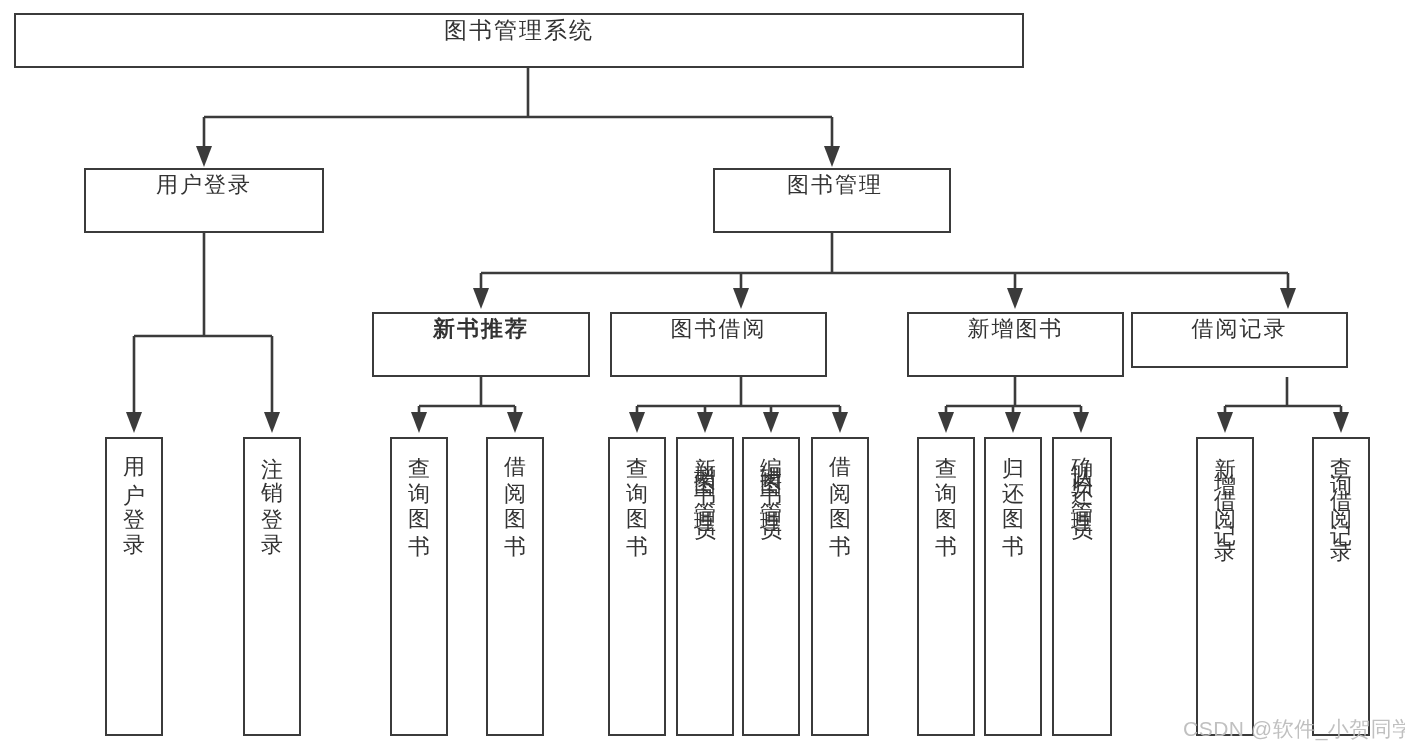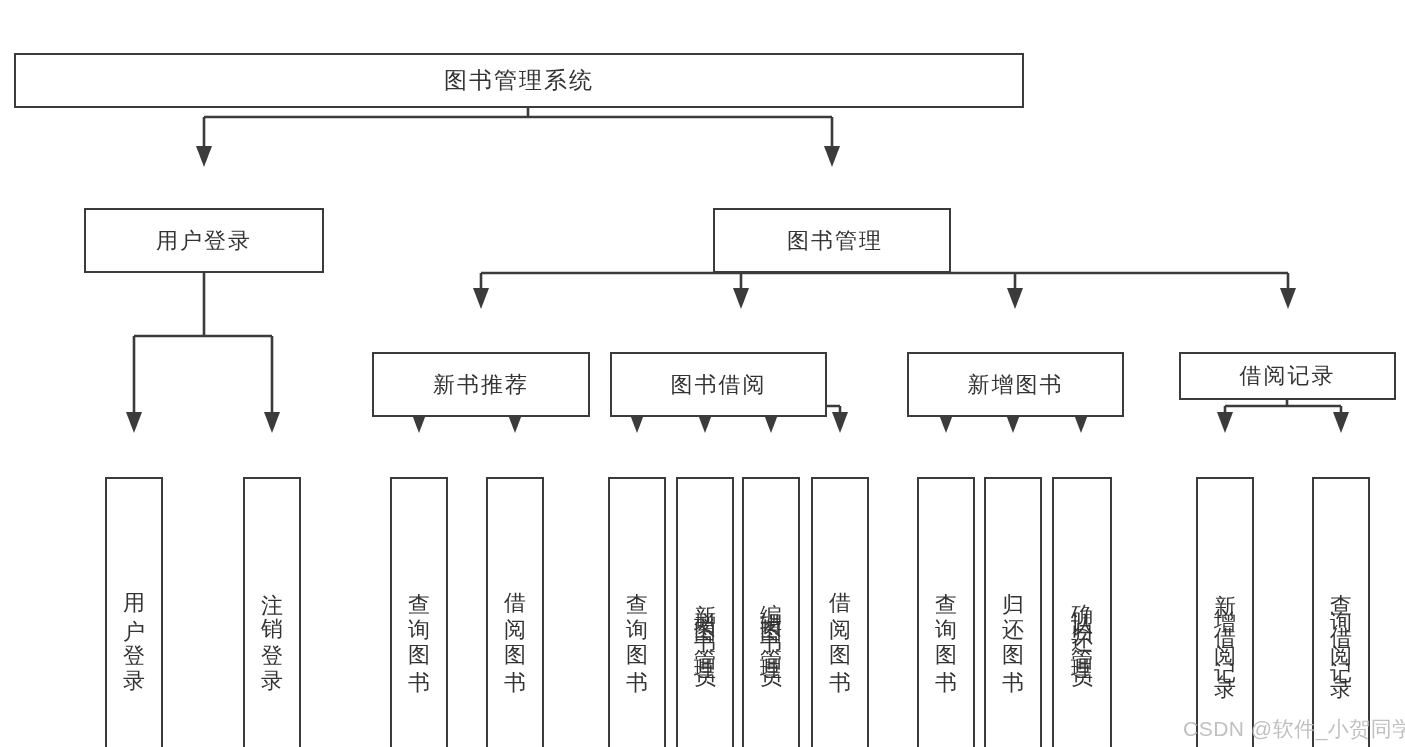--- a/index.html
+++ b/index.html
@@ -30,24 +30,23 @@
   .connectors polygon {
     fill: #3b3b3b;
     stroke: none;
   }
   .box {
     position: absolute;
     box-sizing: border-box;
     background: #ffffff;
     border: 2.6px solid #3b3b3b;
     display: flex;
-    align-items: center;
+    align-items: flex-start;
     justify-content: center;
     color: #333333;
-    margin-top: 40px;
   }
   .box.h span {
     font-size: 22px;
     letter-spacing: 2px;
     white-space: nowrap;
   }
   .box.root span {
     font-size: 23px;
   }
   .box.v span {
@@ -116,30 +115,30 @@
     <span>图书管理系统</span>
   </div>
 
   <div class="box h" style="left:84px; top:168px; width:240px; height:65px;">
     <span>用户登录</span>
   </div>
   <div class="box h" style="left:713px; top:168px; width:238px; height:65px;padding-left:6px;">
     <span>图书管理</span>
   </div>
 
-  <div class="box h" style="left:372px; top:312px; width:218px; height:65px;">
+  <div class="box h" style="left:372px; top:312px; width:218px; height:65px;font-weight:bold;">
     <span>新书推荐</span>
   </div>
   <div class="box h" style="left:610px; top:312px; width:217px; height:65px;">
     <span>图书借阅</span>
   </div>
   <div class="box h" style="left:907px; top:312px; width:217px; height:65px;">
     <span>新增图书</span>
   </div>
-  <div class="box h" style="left:1179px; top:312px; width:217px; height:48px;">
+  <div class="box h" style="left:1131px; top:312px; width:217px; height:56px;">
     <span>借阅记录</span>
   </div>
 
   <div class="box v" style="left:105px; top:437px; width:58px; height:299px;">
     <span class="ls4">用户登录</span>
   </div>
   <div class="box v" style="left:243px; top:437px; width:58px; height:299px;">
     <span class="ls4">注销登录</span>
   </div>
 

